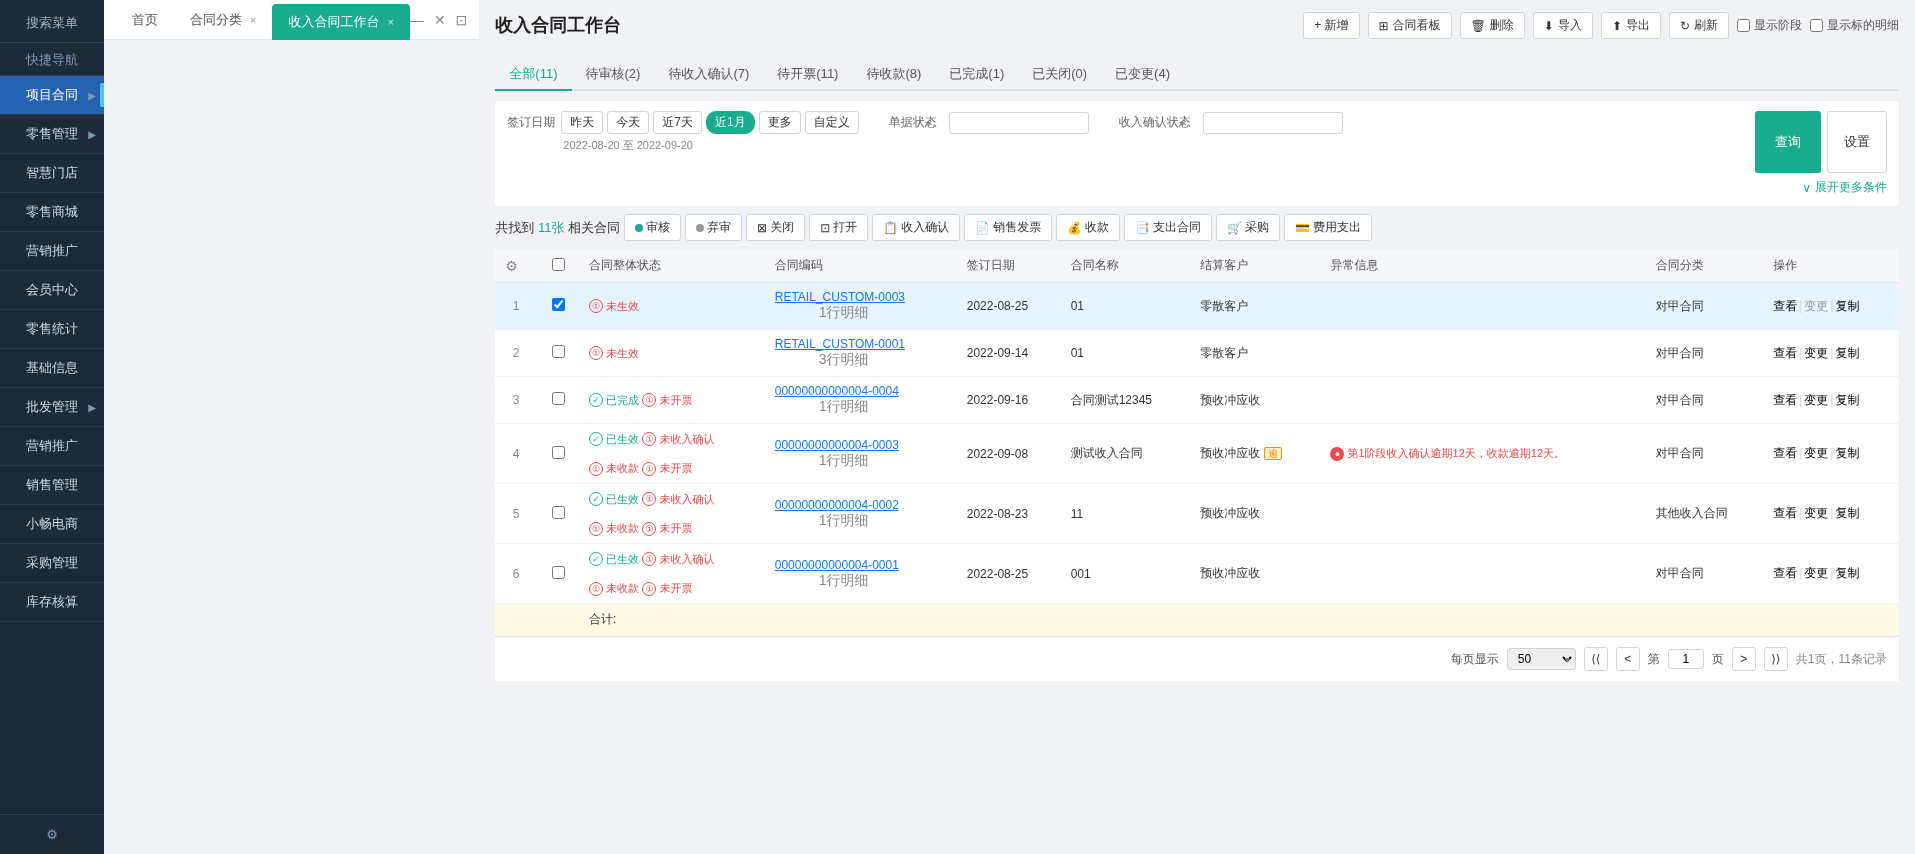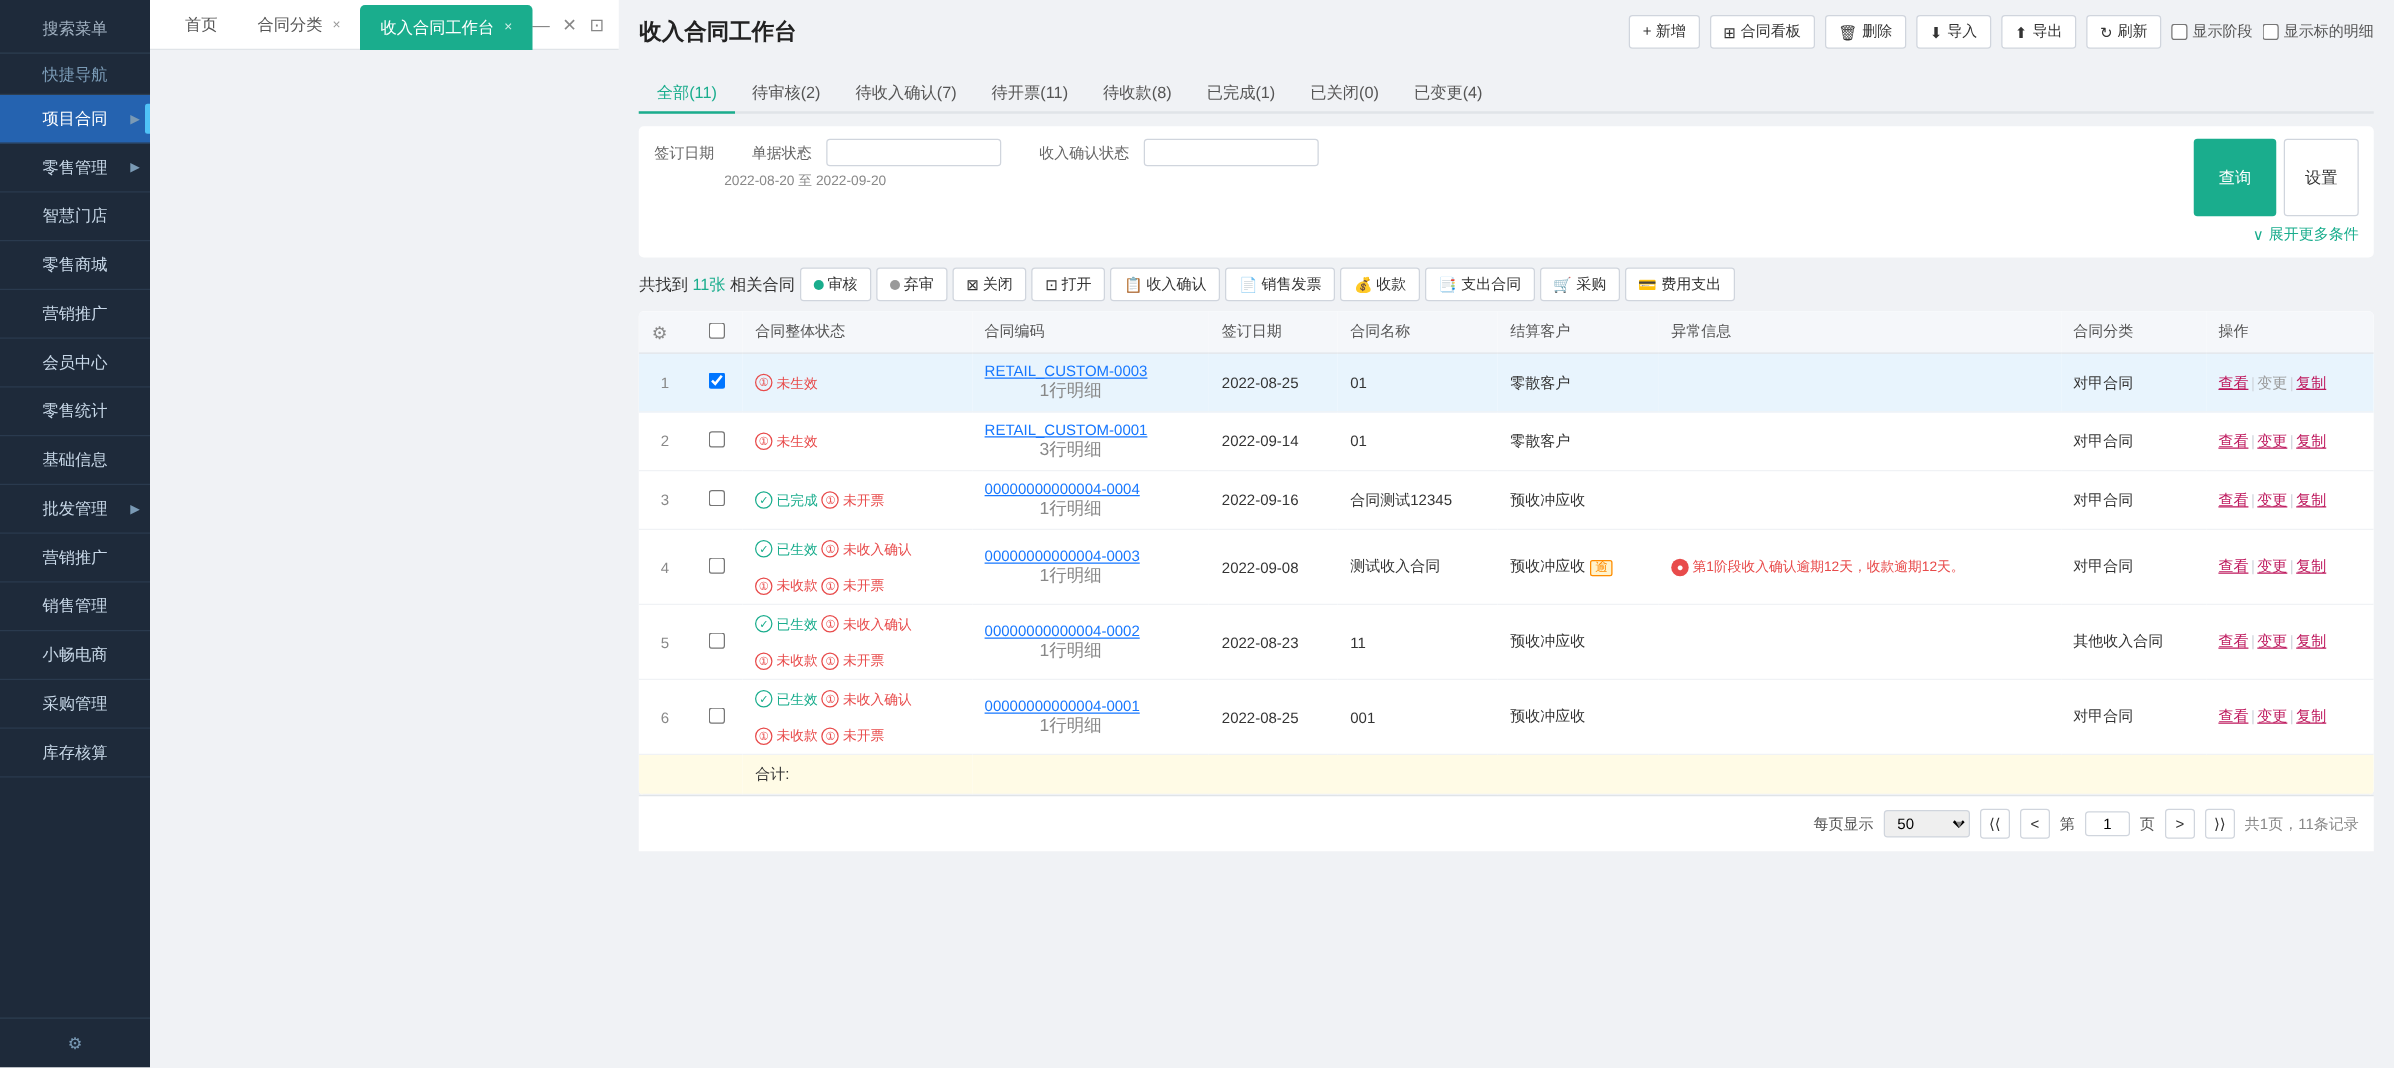--- a/index.html
+++ b/index.html
@@ -1,19 +1,19 @@
 <!DOCTYPE html>
 <html><head>
   <meta charset="utf-8">
   <style>
     * { box-sizing: border-box; margin: 0; padding: 0; }
     body { font-family: 'Microsoft YaHei', '微软雅黑', Arial, sans-serif; font-size: 13px; background: #f0f2f5; color: #333; height: 854px; overflow: hidden; display: flex; }
 
     
-    .sidebar { width: 120px; background: #1e2a3a; height: 100%; display: flex; flex-direction: column; flex-shrink: 0; }
+    .sidebar { width: 104px; background: #1e2a3a; height: 100%; display: flex; flex-direction: column; flex-shrink: 0; }
     .sidebar-search { padding: 14px 8px 10px; color: #a0b0c0; font-size: 13px; text-align: center; border-bottom: 1px solid #2d3e50; cursor: pointer; }
     .sidebar-nav { padding: 8px 8px 6px; color: #7a9ab5; font-size: 13px; text-align: center; border-bottom: 1px solid #2d3e50; cursor: pointer; }
     .sidebar-item { padding: 10px 8px; color: #c8d8e8; font-size: 13px; text-align: center; cursor: pointer; position: relative; border-bottom: 1px solid #2a3a4e; }
     .sidebar-item.active { background: #2563b0; color: #fff; }
     .sidebar-item.active::after { content: ''; position: absolute; right: 0; top: 50%; transform: translateY(-50%); width: 4px; height: 24px; background: #4fc3f7; border-radius: 2px 0 0 2px; }
     .sidebar-item-arrow { position: absolute; right: 8px; top: 50%; transform: translateY(-50%); font-size: 10px; color: #7a9ab5; }
     .sidebar-bottom { margin-top: auto; padding: 12px; text-align: center; color: #7a9ab5; border-top: 1px solid #2d3e50; cursor: pointer; }
 
     
     .main { flex: 1; display: flex; flex-direction: row; background: #f0f2f5; overflow: hidden; }
@@ -73,21 +73,21 @@
     .status-tag { display: inline-flex; align-items: center; gap: 3px; font-size: 11px; white-space: nowrap; }
     .status-icon { width: 14px; height: 14px; border-radius: 50%; border: 1.5px solid currentColor; display: inline-flex; align-items: center; justify-content: center; font-size: 9px; flex-shrink: 0; }
     .status-invalid { color: #e84b4b; }
     .status-complete { color: #1aad8d; }
     .status-active { color: #1aad8d; }
     .status-pending { color: #e84b4b; }
     .contract-link { color: #1677ff; text-decoration: underline; cursor: pointer; font-size: 12px; }
     .sub-text { color: #888; font-size: 14px; margin-left: 44px; }
     .error-tag { color: #e84b4b; display: flex; align-items: center; gap: 3px; font-size: 11px; }
     .error-icon { width: 14px; height: 14px; border-radius: 50%; background: #e84b4b; color: #fff; display: inline-flex; align-items: center; justify-content: center; font-size: 9px; flex-shrink: 0; }
-    .op-link { color: #be185d; cursor: pointer; font-size: 12px; text-decoration: underline; }
+    .op-link { color: #000000; cursor: pointer; font-size: 12px; }
     .op-sep { color: #d0d5dd; margin: 0 2px; }
     .op-link-disabled { color: #999; cursor: not-allowed; font-size: 12px; }
     .tfoot-row td { background: #fffbe6; font-weight: 500; }
     .checkbox-cell { text-align: center; }
     .gear-icon { color: #888; cursor: pointer; font-size: 14px; }
 
     
     .pagination { display: flex; align-items: center; justify-content: flex-end; gap: 8px; padding: 10px 12px; background: #fff; border-top: 1px solid #e0e4e8; font-size: 12px; color: #555; }
     .page-size-select { border: 1px solid #d0d5dd; border-radius: 3px; padding: 2px 20px 2px 6px; font-size: 12px; }
     .page-btn { width: 24px; height: 24px; border: 1px solid #d0d5dd; border-radius: 3px; background: #fff; color: #333; cursor: pointer; display: flex; align-items: center; justify-content: center; font-size: 12px; }
@@ -192,20 +192,28 @@
         <div class="status-tab">待收款(8)</div>
         <div class="status-tab">已完成(1)</div>
         <div class="status-tab">已关闭(0)</div>
         <div class="status-tab">已变更(4)</div>
       </div>
 
     <div class="filter-bar">
       <div style="flex:1;">
         <div class="filter-group">
           <span class="filter-label">签订日期</span>
+          <div id="date-btns-container" style="display:inline-flex;gap:4px;flex-wrap:wrap;">
+              <button class="date-btn">昨天</button>
+              <button class="date-btn">今天</button>
+              <button class="date-btn">近7天</button>
+              <button class="date-btn active">近1月</button>
+              <button class="date-btn">更多</button>
+              <button class="date-btn">自定义</button>
+            </div>
           <div class="select-wrapper" style="margin-left:24px;">
             <span class="filter-label">单据状态</span>
           </div>
           <select class="select-box" style="margin-left:6px;">
             <option value=""></option>
           </select>
           <div class="select-wrapper" style="margin-left:24px;">
             <span class="filter-label">收入确认状态</span>
           </div>
           <select class="select-box" style="margin-left:6px;">

